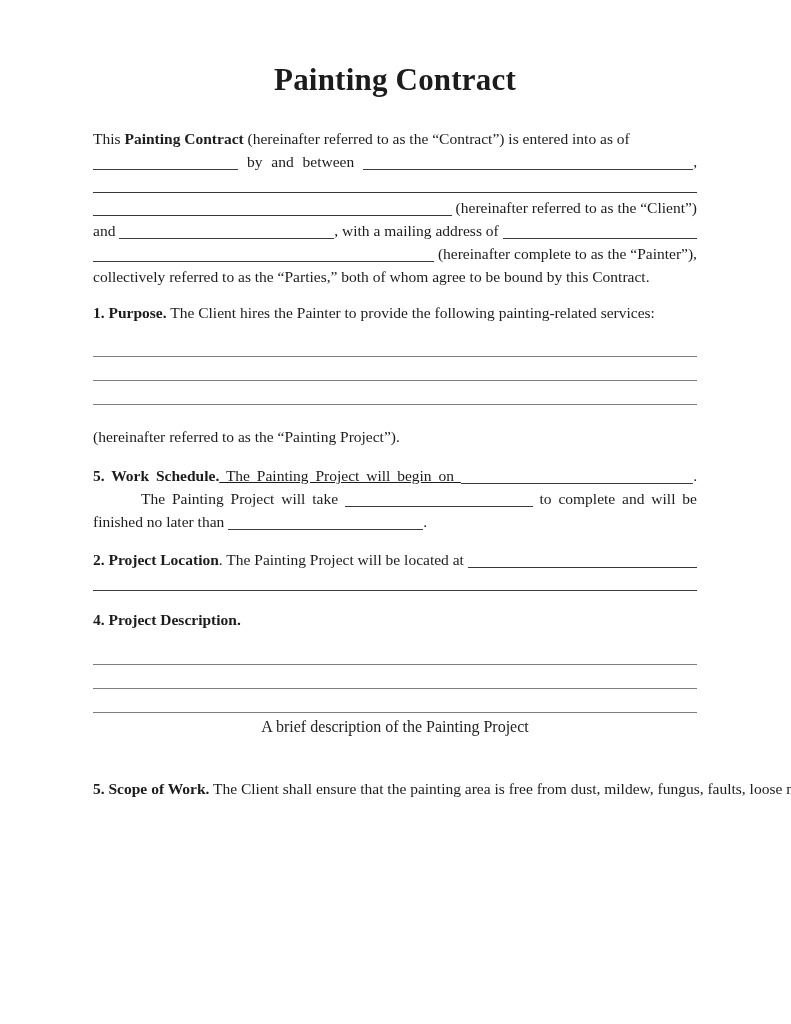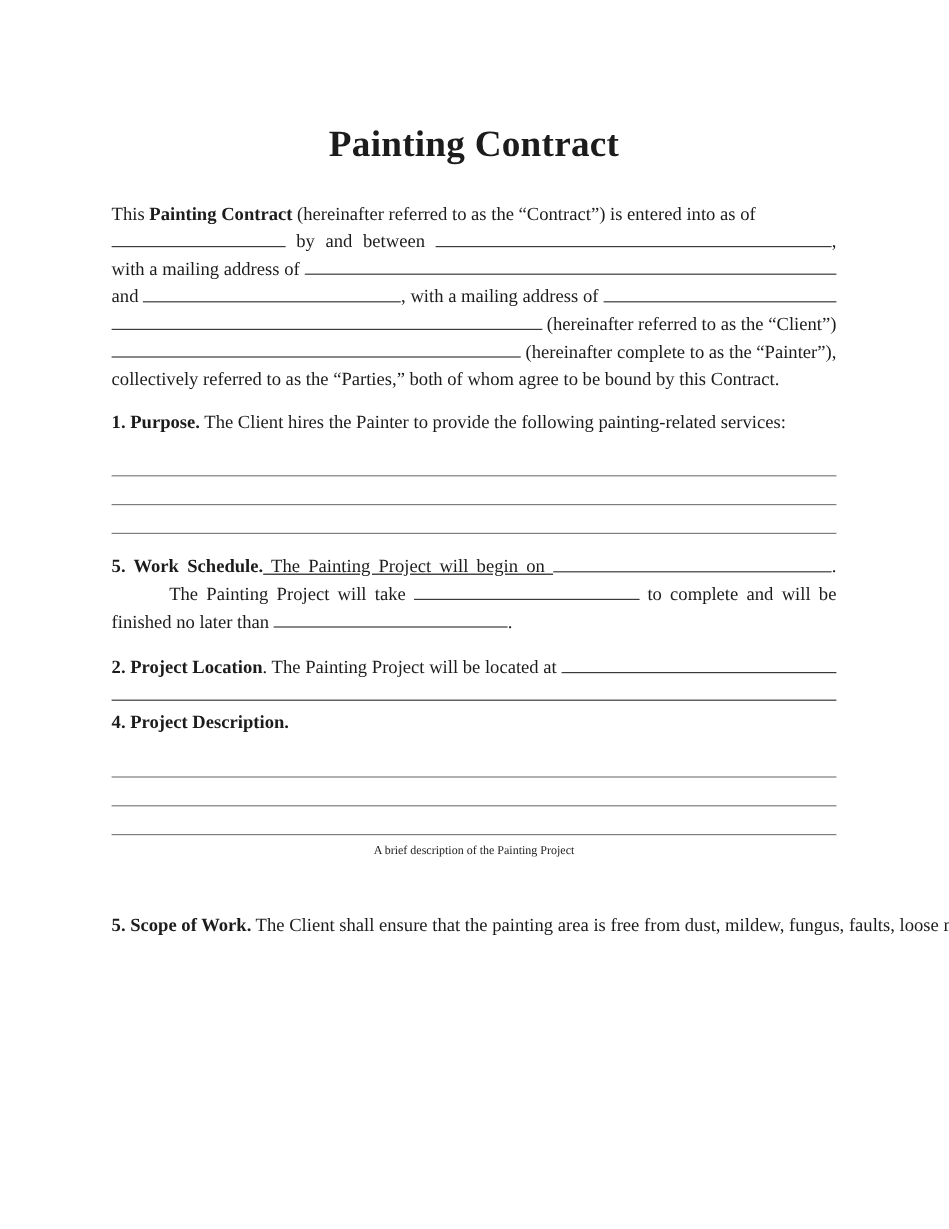--- a/index.html
+++ b/index.html
@@ -4,39 +4,39 @@
 <style>
   html, body {
     margin: 0; padding: 0;
     width: 791px; height: 1024px;
     background: #ffffff;
     overflow: hidden;
   }
   .page {
     box-sizing: border-box;
     width: 791px; height: 1024px;
-    padding: 100px 94px 0 93px;
+    padding: 60px 94px 0 93px;
     font-family: "Liberation Serif", "DejaVu Serif", serif;
     font-size: 15.5px;
     line-height: 23px;
     color: #1c1c1c;
     background: #ffffff;
   }
   .doc-title {
     font-size: 31px;
     line-height: 40px;
     font-weight: bold;
     text-align: center;
     margin: 0 0 27px 0;
     letter-spacing: 0.2px;
   }
   .lines { }
   .line {
     display: flex;
-    align-items: flex-start;
+    align-items: flex-end;
     height: 23px;
   }
   .seg { white-space: pre; }
   .bold { font-weight: bold; }
   .blank {
     display: block;
     border-bottom: 1.5px solid #3a3a3a;
     height: 15px;
     margin-bottom: 3px;
     flex: 0 0 auto;
@@ -45,32 +45,32 @@
   .para {
     text-align: justify;
     margin: 0;
   }
   .ruled .rule {
     height: 23px;
     border-bottom: 1.5px solid #7d7d7d;
   }
   .caption {
     text-align: center;
-    font-size: 10px;
+    font-size: 16px;
     line-height: 20px;
     color: #222222;
   }
   
   .blk-intro-paragraph        { margin-top: 0; }
   .blk-section-1-purpose      { margin-top: 13px; }
   .blk-purpose-blank-lines    { margin-top: 9px; }
   .blk-painting-project-note  { margin-top: 20px; }
   .blk-section-2-work-schedule{ margin-top: 16px; }
   .blk-section-3-project-location { margin-top: 15px; }
-  .blk-section-4-heading      { }
+  .blk-section-4-heading      { margin-top: 14px; }
   .blk-description-blank-lines{ margin-top: 10px; }
   .blk-description-caption    { margin-top: 4px; }
   .blk-section-5-scope        { margin-top: 40px; }
 </style>
 </head>
 <body>
 
 <div class="page">
     <h1 class="blk-document-title doc-title">Painting Contract</h1>
     <div class="blk-intro-paragraph lines">
@@ -79,47 +79,47 @@
         <span class="seg bold">Painting Contract</span>
         <span class="seg"> (hereinafter referred to as the “Contract”) is entered into as of</span>
       </div>
       <div class="line">
         <span class="blank" style="width: 145px;"></span>
         <span class="seg" style="word-spacing: 5px;"> by and between </span>
         <span class="blank fill"></span>
         <span class="seg">,</span>
       </div>
       <div class="line">
-        <span class="seg">with a mailing address of </span>
         <span class="blank fill"></span>
+      </div>
+      <div class="line">
+        <span class="blank fill"></span>
+        <span class="seg"> (hereinafter referred to as the “Client”)</span>
       </div>
       <div class="line">
         <span class="seg">and </span>
         <span class="blank" style="width: 215px;"></span>
         <span class="seg">, with a mailing address of </span>
         <span class="blank fill"></span>
-      </div>
-      <div class="line">
-        <span class="blank fill"></span>
-        <span class="seg"> (hereinafter referred to as the “Client”)</span>
       </div>
       <div class="line">
         <span class="blank fill"></span>
         <span class="seg"> (hereinafter complete to as the “Painter”),</span>
       </div>
       <div class="line">
         <span class="seg">collectively referred to as the “Parties,” both of whom agree to be bound by this Contract.</span>
       </div>
     </div>
     <div class="blk-section-1-purpose para"><span class="seg bold">1. Purpose.</span><span class="seg"> The Client hires the Painter to provide the following painting-related services:</span></div>
     <div class="blk-purpose-blank-lines ruled">
       <div class="rule"></div>
       <div class="rule"></div>
       <div class="rule"></div>
     </div>
+    <div class="blk-painting-project-note para"><span class="seg">(hereinafter referred to as the “Painting Project”).</span></div>
     <div class="blk-section-2-work-schedule lines">
       <div class="line">
         <span class="seg bold" style="word-spacing: 3px;">5. Work Schedule.</span>
         <span class="seg" style="word-spacing: 3px; text-decoration: underline;"> The Painting Project will begin on </span>
         <span class="blank fill"></span>
         <span class="seg">.</span>
       </div>
       <div class="line">
         <span class="seg" style="word-spacing: 3px; margin-left: 48px;">The Painting Project will take </span>
         <span class="blank fill"></span>

